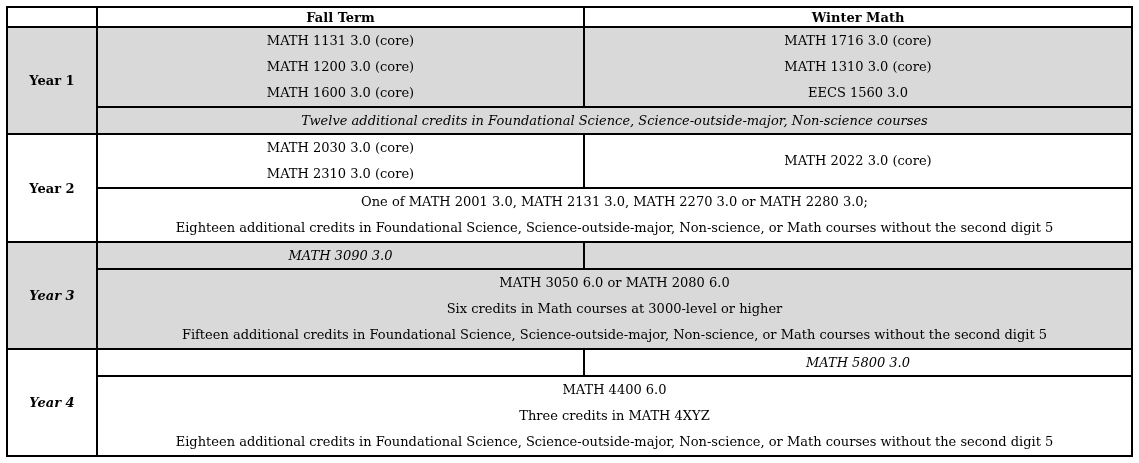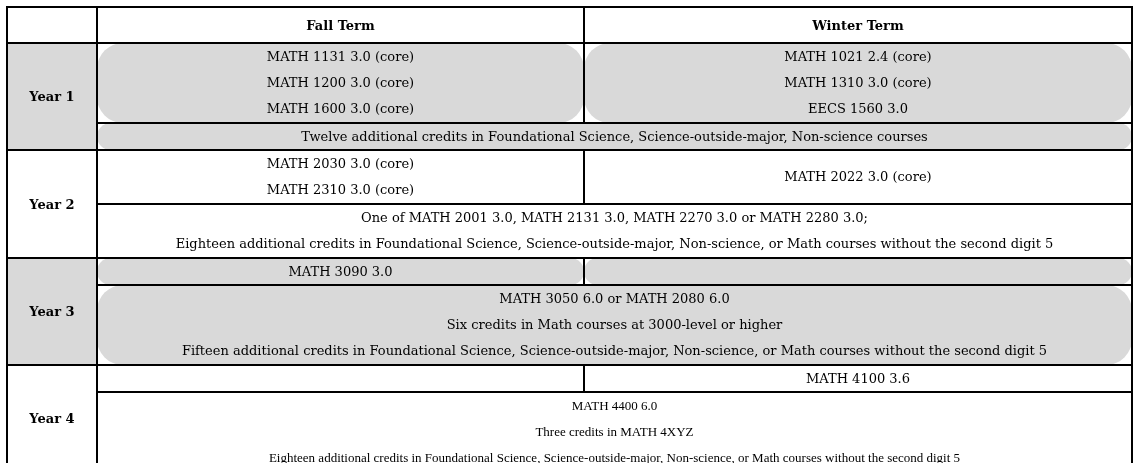--- a/index.html
+++ b/index.html
@@ -20,62 +20,62 @@
     text-align: center;
     vertical-align: middle;
     font-size: 13px;
     padding: 0;
     overflow: hidden;
   }
   col.c-year   { width: 90px;  }
   col.c-fall   { width: 487px; }
   col.c-winter { width: 548px; }
 
-  th.term-head { font-size: 14px; font-weight: bold; height: 36px; background: #ffffff; }
+  th.term-head { font-size: 14px; font-weight: bold; height: 20px; background: #ffffff; }
   td.year-cell { font-size: 14px; font-weight: bold; }
 
   .gray  { background: #d9d9d9; }
   .white { background: #ffffff; }
 
-  td.lines { vertical-align: top; border-radius: 26px; }
+  td.lines { vertical-align: top; }
   td.lines p { line-height: 26px; white-space: nowrap; }
 
   tr.h78 td.lines { height: 78px; }
   tr.h54 td.lines { height: 54px; }
   tr.h52 td.lines { height: 52px; margin-top: 12px; }
-  tr.h80 td.lines { height: 80px; font-family: Liberation Serif, serif; }
-  tr.h27 td      { height: 20px; }
+  tr.h80 td.lines { height: 80px; }
+  tr.h27 td      { height: 20px; font-style: italic; }
   tr.h27 td.lines p { line-height: 25px; }
 </style>
 </head>
 <body>
 
 <table class="plan">
   <colgroup>
     <col class="c-year">
       <col class="c-fall">
       <col class="c-winter">
   </colgroup>
 
   <tbody>
       <tr>
     <th class="term-head"></th>
     <th class="term-head">Fall Term</th>
-    <th class="term-head">Winter Term</th>
+    <th class="term-head">Winter Math</th>
   </tr>
 
   <tr class="h78">
     <td class="year-cell gray" rowspan="2">Year 1</td>
     <td class="lines gray">
       <p>MATH 1131 3.0 (core)</p>
       <p>MATH 1200 3.0 (core)</p>
       <p>MATH 1600 3.0 (core)</p>
     </td>
     <td class="lines gray">
-      <p>MATH 1021 2.4 (core)</p>
+      <p>MATH 1716 3.0 (core)</p>
       <p>MATH 1310 3.0 (core)</p>
       <p>EECS 1560 3.0</p>
     </td>
   </tr>
   <tr class="h27">
     <td class="lines gray" colspan="2">
       <p>Twelve additional credits in Foundational Science, Science-outside-major, Non-science courses</p>
     </td>
   </tr>
 
@@ -108,21 +108,21 @@
       <p>MATH 3050 6.0 or MATH 2080 6.0</p>
       <p>Six credits in Math courses at 3000-level or higher</p>
       <p>Fifteen additional credits in Foundational Science, Science-outside-major, Non-science, or Math courses without the second digit 5</p>
     </td>
   </tr>
 
   <tr class="h27">
     <td class="year-cell white" rowspan="2">Year 4</td>
     <td class="lines white"></td>
     <td class="lines white">
-      <p>MATH 4100 3.6</p>
+      <p>MATH 5800 3.0</p>
     </td>
   </tr>
   <tr class="h80">
     <td class="lines white" colspan="2">
       <p>MATH 4400 6.0</p>
       <p>Three credits in MATH 4XYZ</p>
       <p>Eighteen additional credits in Foundational Science, Science-outside-major, Non-science, or Math courses without the second digit 5</p>
     </td>
   </tr>
 </tbody>

